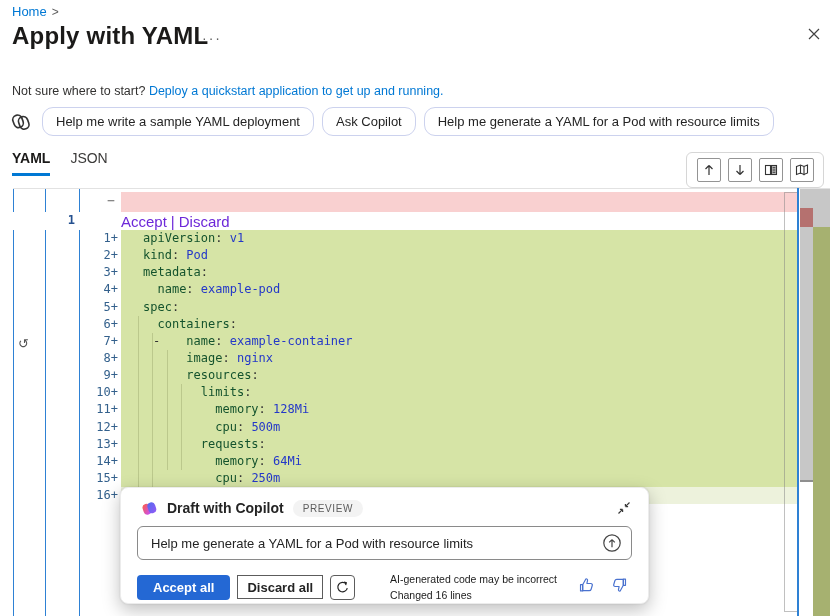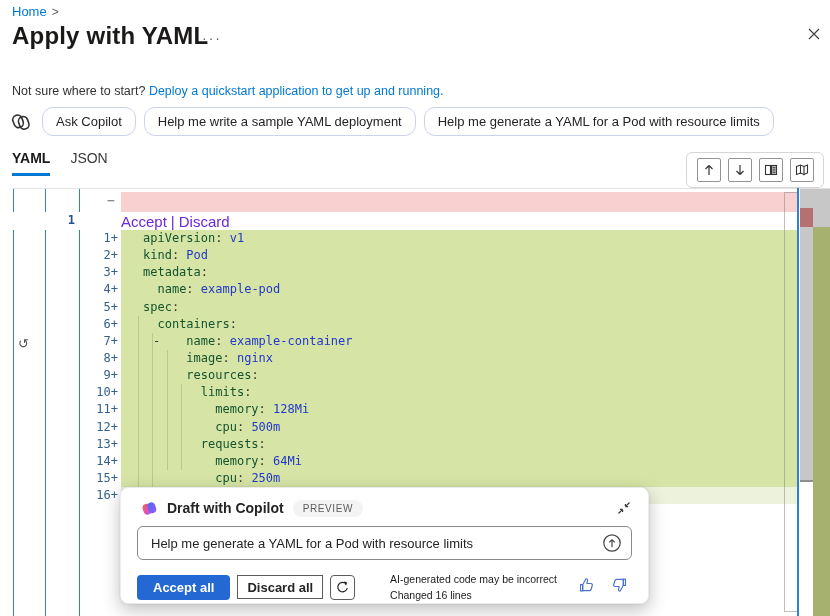--- a/index.html
+++ b/index.html
@@ -112,22 +112,22 @@
   </div>
 
   <div class="copilot-bar">
     <span class="copilot-logo">
       <svg width="24" height="24" viewBox="0 0 22 22" fill="none" stroke="#333" stroke-width="1.5">
         <rect x="4" y="4.6" width="8.6" height="11.6" rx="4.2" transform="rotate(-20 8.3 10.4)"></rect>
         <rect x="9.2" y="6" width="8.6" height="11.6" rx="4.2" transform="rotate(-20 13.5 11.8)"></rect>
       </svg>
     </span>
     <span id="copilot-buttons" style="display:flex;gap:8px;">
+        <button class="pill-btn">Help me write a sample YAML deployment</button>
         <button class="pill-btn">Ask Copilot</button>
-        <button class="pill-btn">Help me write a sample YAML deployment</button>
         <button class="pill-btn">Help me generate a YAML for a Pod with resource limits</button>
       </span>
   </div>
 
   <div class="tabs" id="tabs">
       <div class="tab active">YAML</div>
       <div class="tab">JSON</div>
     </div>
 
   <div class="ed-toolbar">

